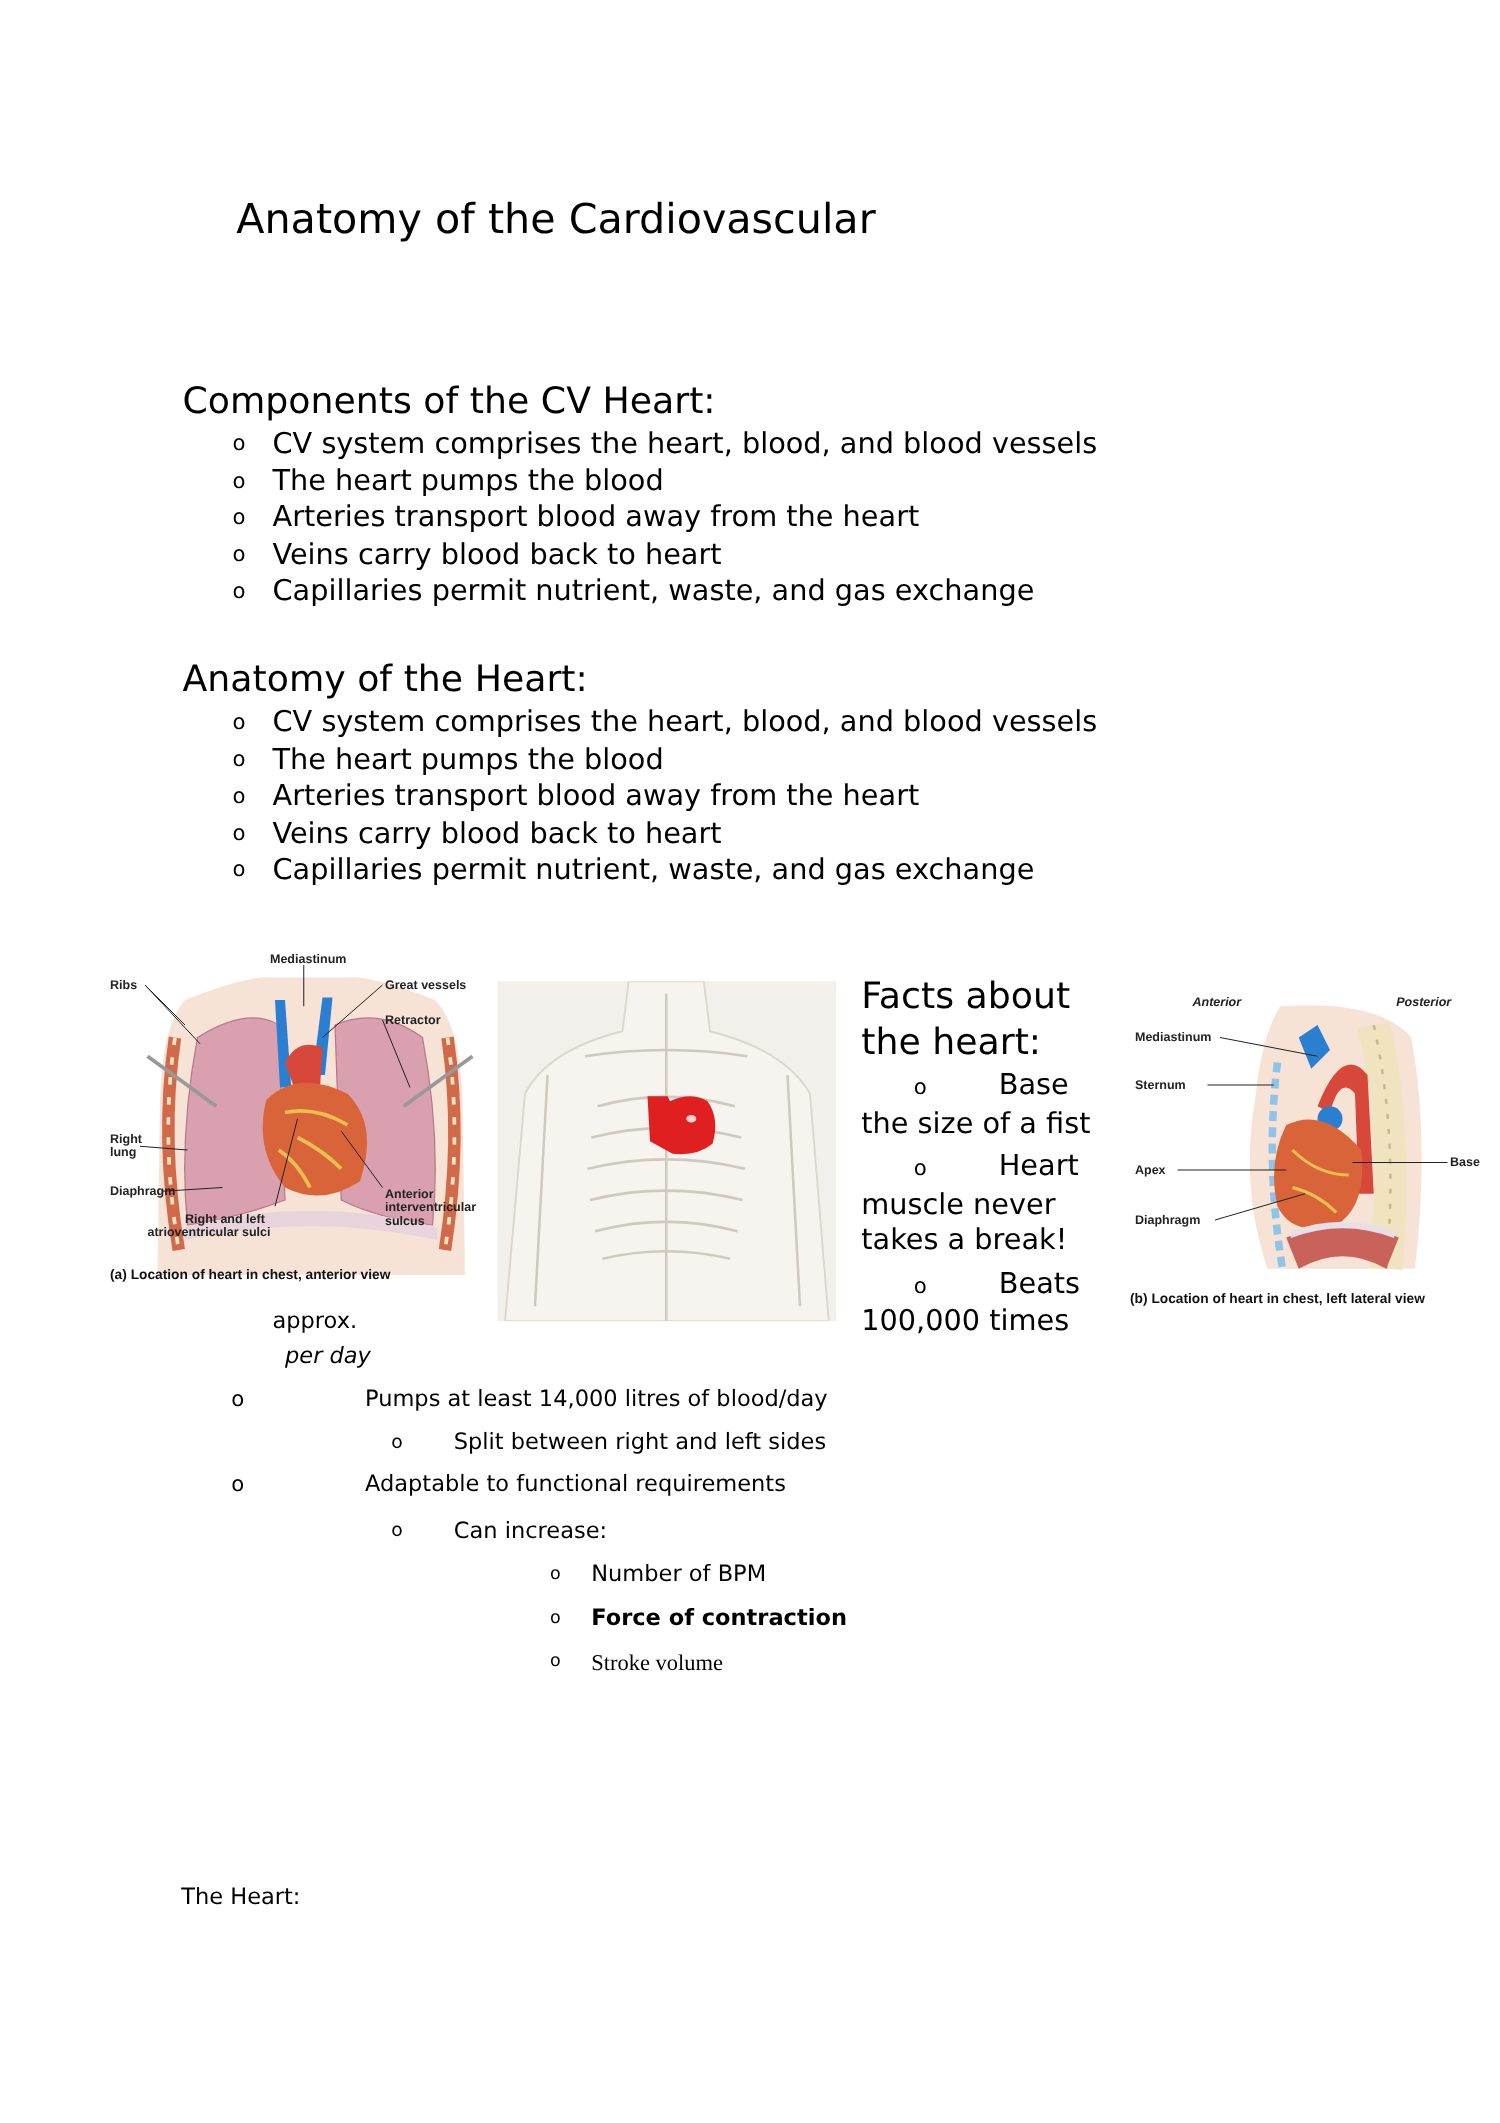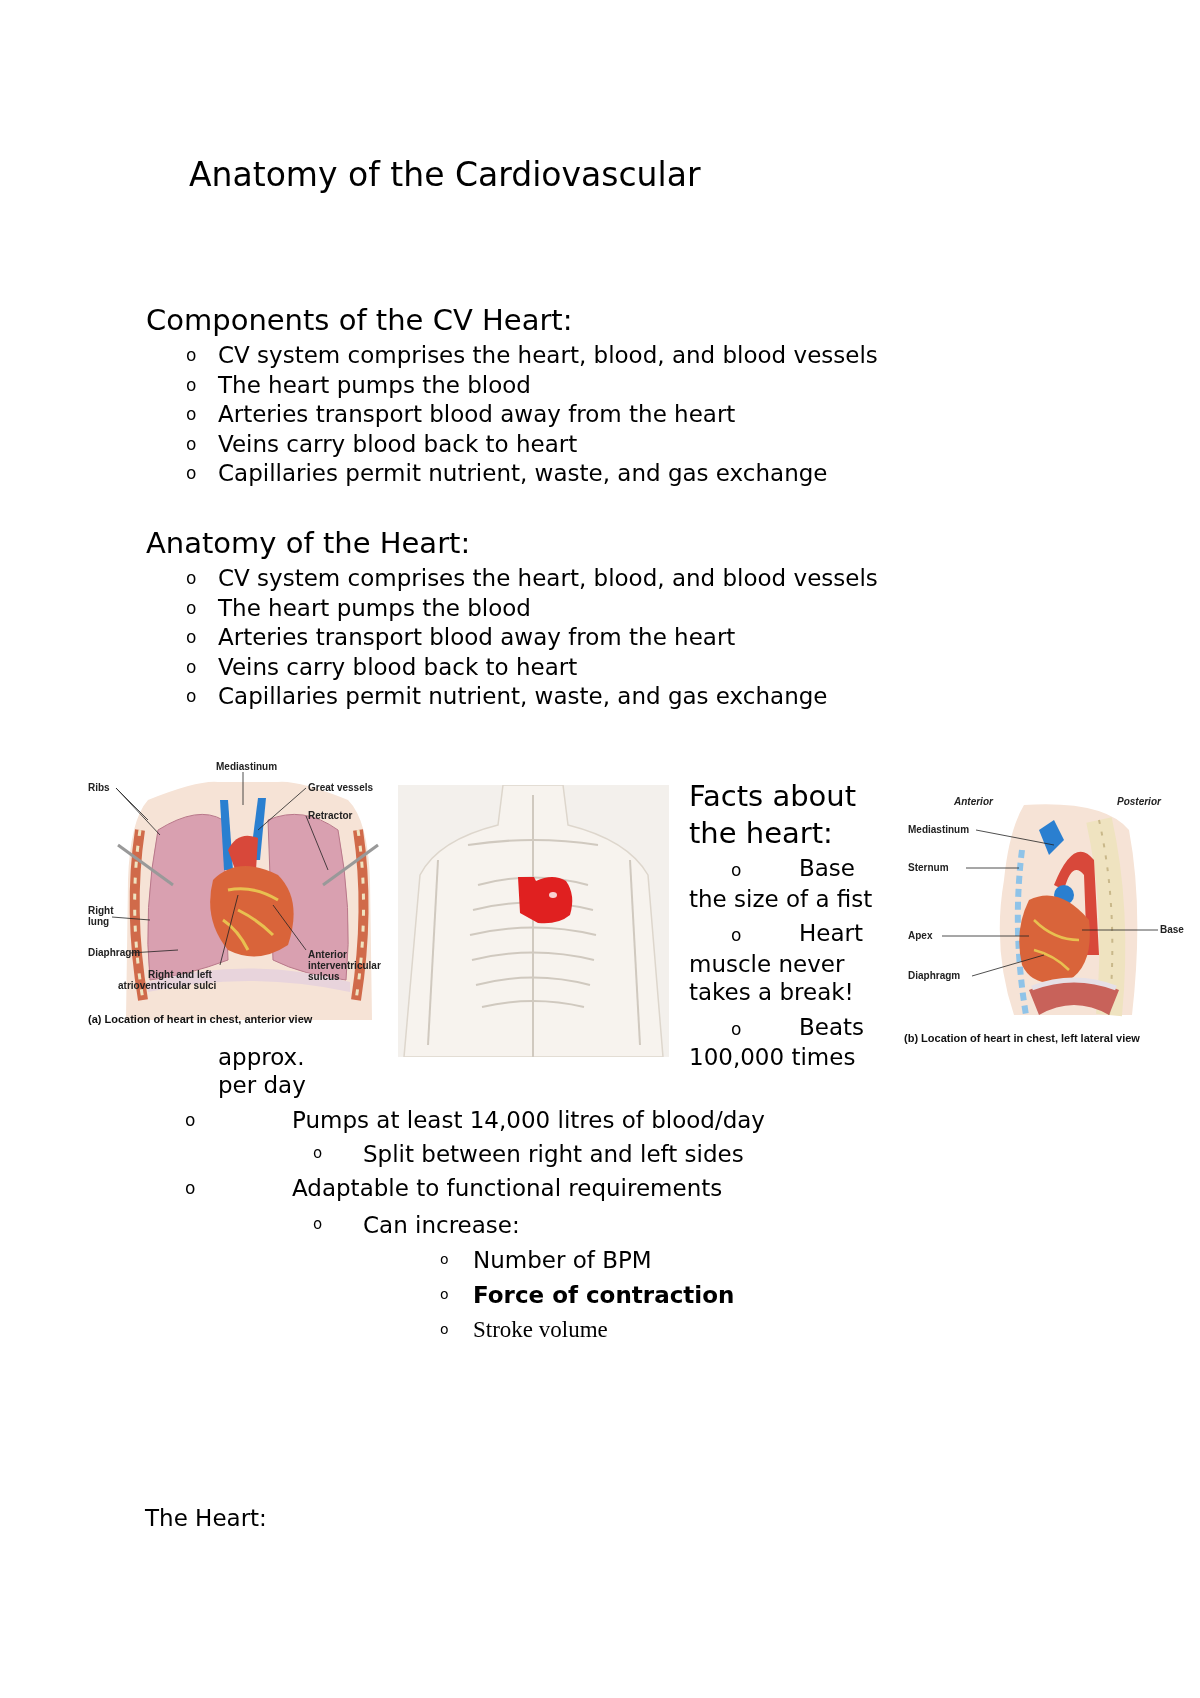--- a/index.html
+++ b/index.html
@@ -13,21 +13,21 @@
   .li .b { position: absolute; left: 186px; top: 3px; font-size: 17px; line-height: 22px; }
   .li .t { position: absolute; left: 218px; top: 0; font-size: 23px; line-height: 28px; white-space: nowrap; text-align: center; }
   .fig { position: absolute; overflow: hidden; }
   .fig svg { display: block; }
   .lbl { font-family: "Liberation Sans", sans-serif; font-size: 10px; font-weight: bold; fill: #222; }
   .cap { font-family: "Liberation Sans", sans-serif; font-size: 11px; font-weight: bold; fill: #111; }
   .facts { position: absolute; left: 689px; top: 778px; width: 200px; }
   .facts .fh { font-size: 29px; line-height: 37px; }
   .facts .fl { font-size: 23px; line-height: 28.5px; }
   .facts .fb { display: inline-block; width: 110px; padding-left: 42px; box-sizing: border-box; font-size: 17px; }
-  .cont { font-size: 23px; line-height: 28px; }
+  .cont { font-size: 18px; line-height: 28px; }
 </style>
 </head>
 <body>
 
 <div class="abs title">
   <div>Anatomy of the Cardiovascular</div>
 </div>
 
 <div class="abs h2" style="left:146px; top:303px;">Components of the CV Heart:</div>
 <div class="list" style="top:341px;">
@@ -191,21 +191,21 @@
     <text class="lbl" x="4" y="43">Mediastinum</text>
     <text class="lbl" x="4" y="81">Sternum</text>
     <text class="lbl" x="256" y="143">Base</text>
     <text class="lbl" x="4" y="149">Apex</text>
     <text class="lbl" x="4" y="189">Diaphragm</text>
     <text class="cap" x="0" y="252">(b) Location of heart in chest, left lateral view</text>
   </svg>
 </div>
 
 <div class="abs cont" style="left:218px; top:1043px;">approx.</div>
-<div class="abs cont" style="left:218px; top:1071px;">per day</div>
+<div class="abs cont" style="left:228px; top:1071px;font-style:italic;">per day</div>
 
 <div class="abs" style="left:185px; top:1110px; font-size:17px;">o</div>
 <div class="abs cont" style="left:292px; top:1106px;">Pumps at least 14,000 litres of blood/day</div>
 
 <div class="abs" style="left:313px; top:1144px; font-size:15px;">o</div>
 <div class="abs cont" style="left:363px; top:1140px;">Split between right and left sides</div>
 
 <div class="abs" style="left:185px; top:1178px; font-size:17px;">o</div>
 <div class="abs cont" style="left:292px; top:1174px;">Adaptable to functional requirements</div>
 

